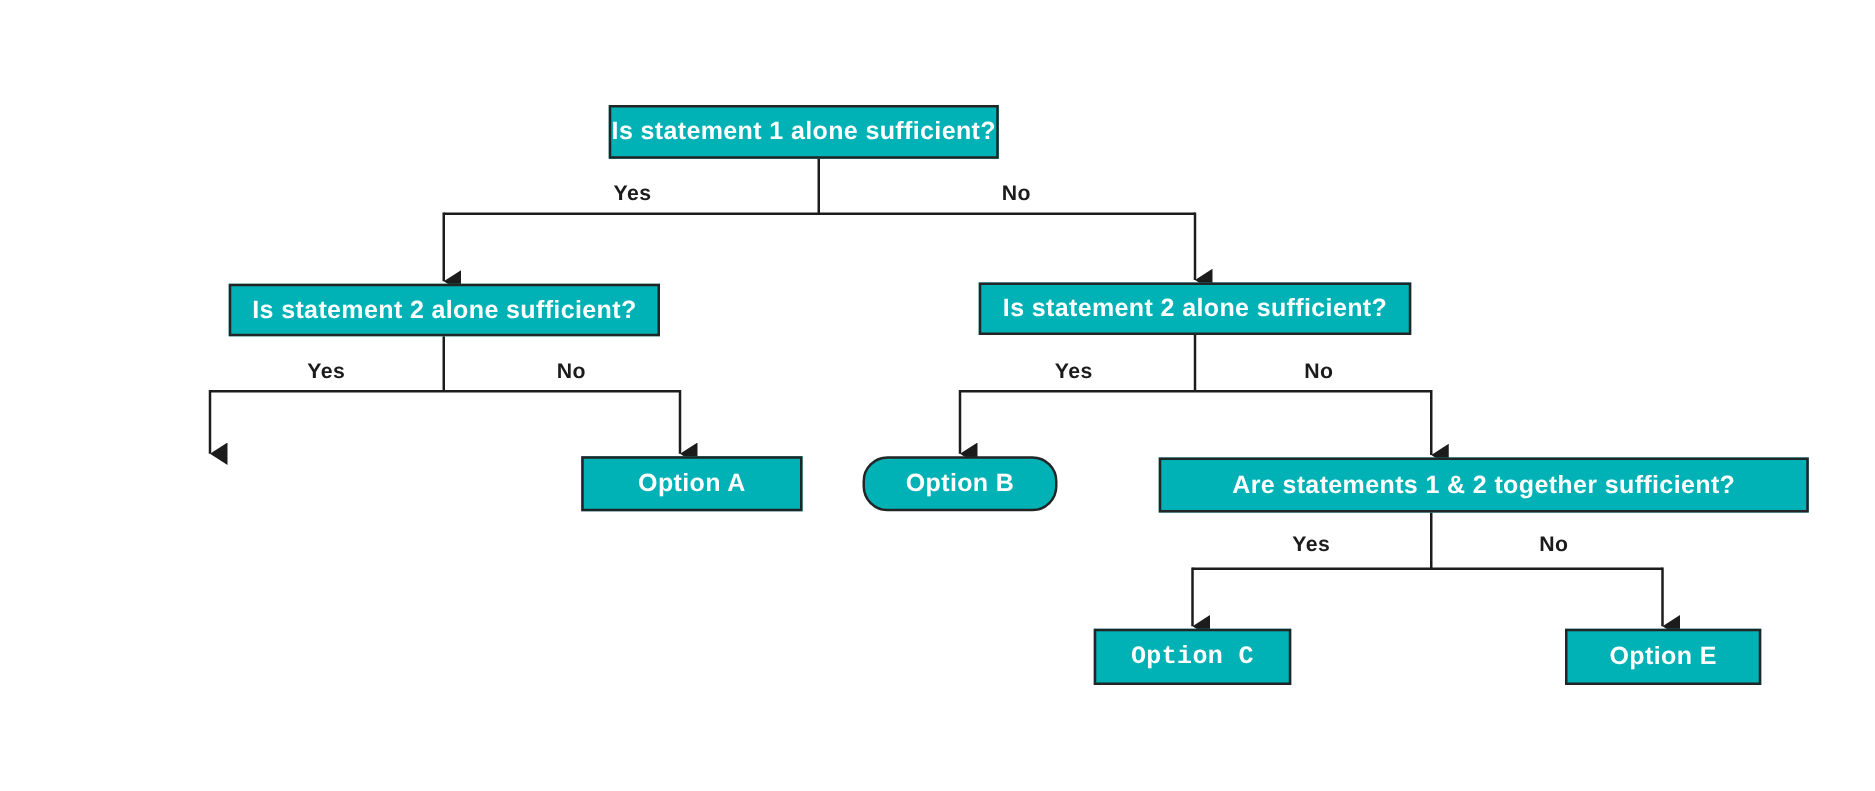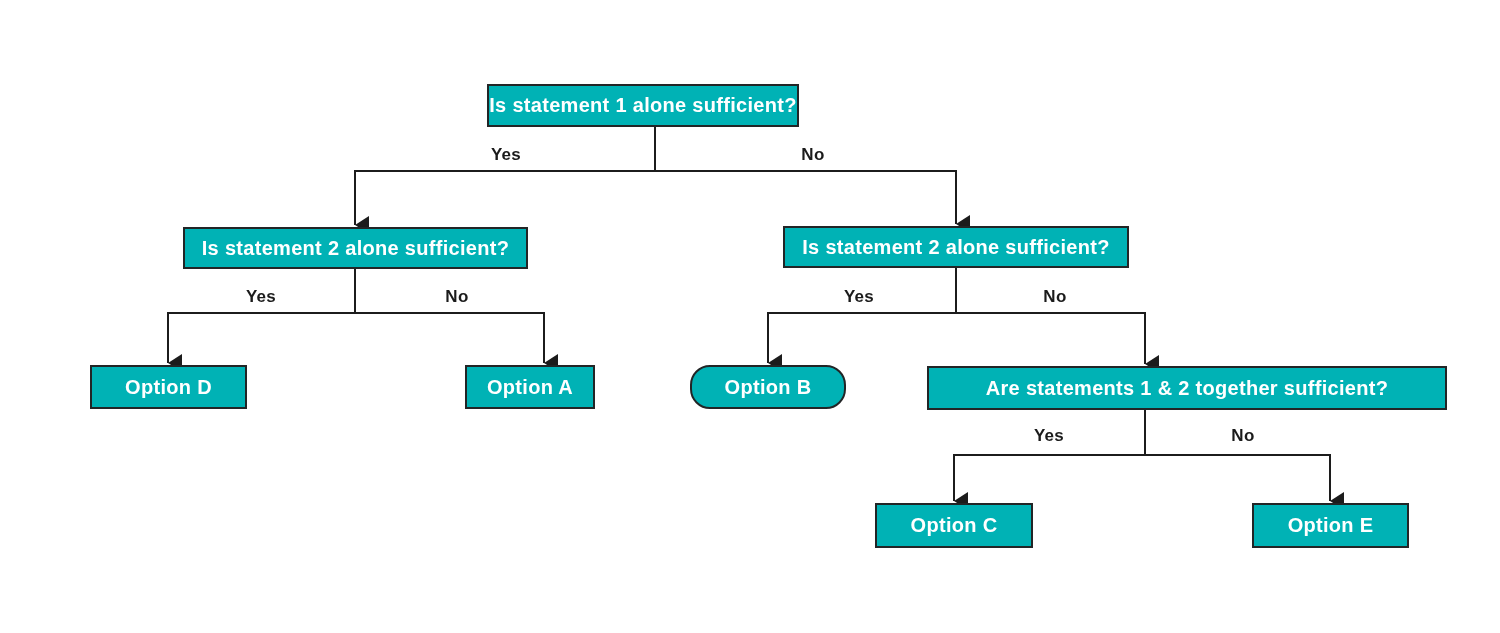--- a/index.html
+++ b/index.html
@@ -79,37 +79,34 @@
   </div>
 
   <div class="node" style="left:183px; top:227px; width:345px; height:42px;">
     <span>Is statement 2 alone sufficient?</span>
   </div>
 
   <div class="node" style="left:783px; top:226px; width:346px; height:42px;">
     <span>Is statement 2 alone sufficient?</span>
   </div>
 
-  <div class="node" style="left:90px;  top:365px; width:157px; height:44px;">
-    <span>Option D</span>
-  </div>
 
-  <div class="node" style="left:465px; top:365px; width:130px; height:44px;">
+  <div class="node" style="left:465px; top:365px; width:177px; height:44px;">
     <span>Option A</span>
   </div>
 
   <div class="node" style="left:690px; top:365px; width:156px; height:44px;border-radius:20px;">
     <span>Option B</span>
   </div>
 
   <div class="node" style="left:927px; top:366px; width:520px; height:44px;">
     <span>Are statements 1 &amp; 2 together sufficient?</span>
   </div>
 
-  <div class="node" style="left:875px;  top:503px; width:158px; height:45px;">
+  <div class="node" style="left:875px;  top:503px; width:158px; height:45px;font-family:Liberation Mono, monospace;">
     <span>Option C</span>
   </div>
 
   <div class="node" style="left:1252px; top:503px; width:157px; height:45px;">
     <span>Option E</span>
   </div>
 
   <span class="edge-label" style="left:506px;  top:145px;">Yes</span>
   <span class="edge-label" style="left:813px;  top:145px;">No</span>
   <span class="edge-label" style="left:261px;  top:287px;">Yes</span>

